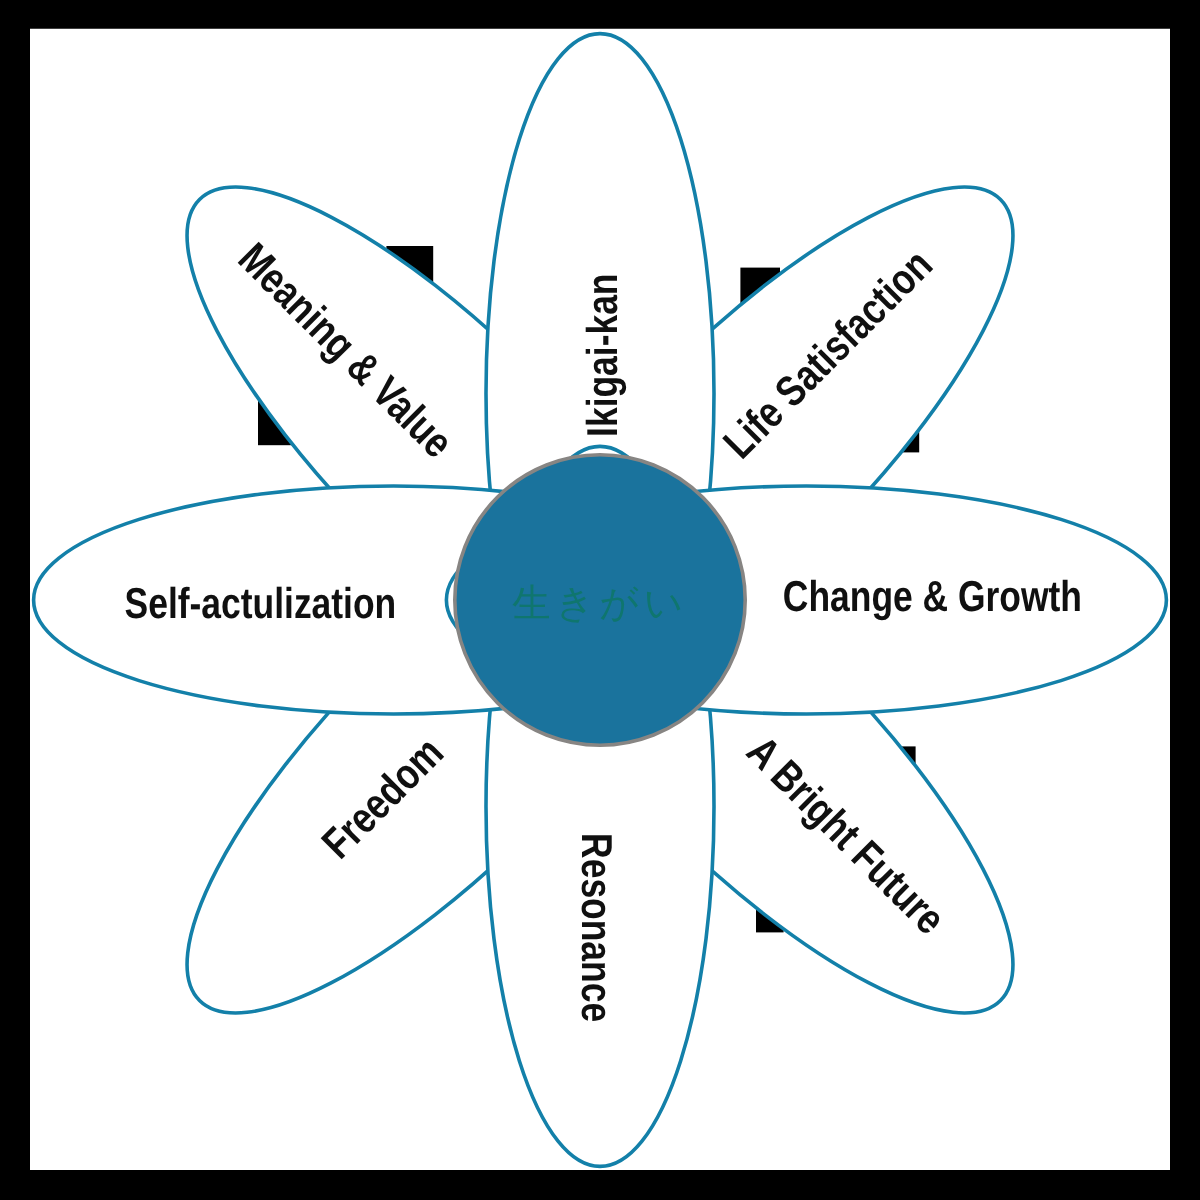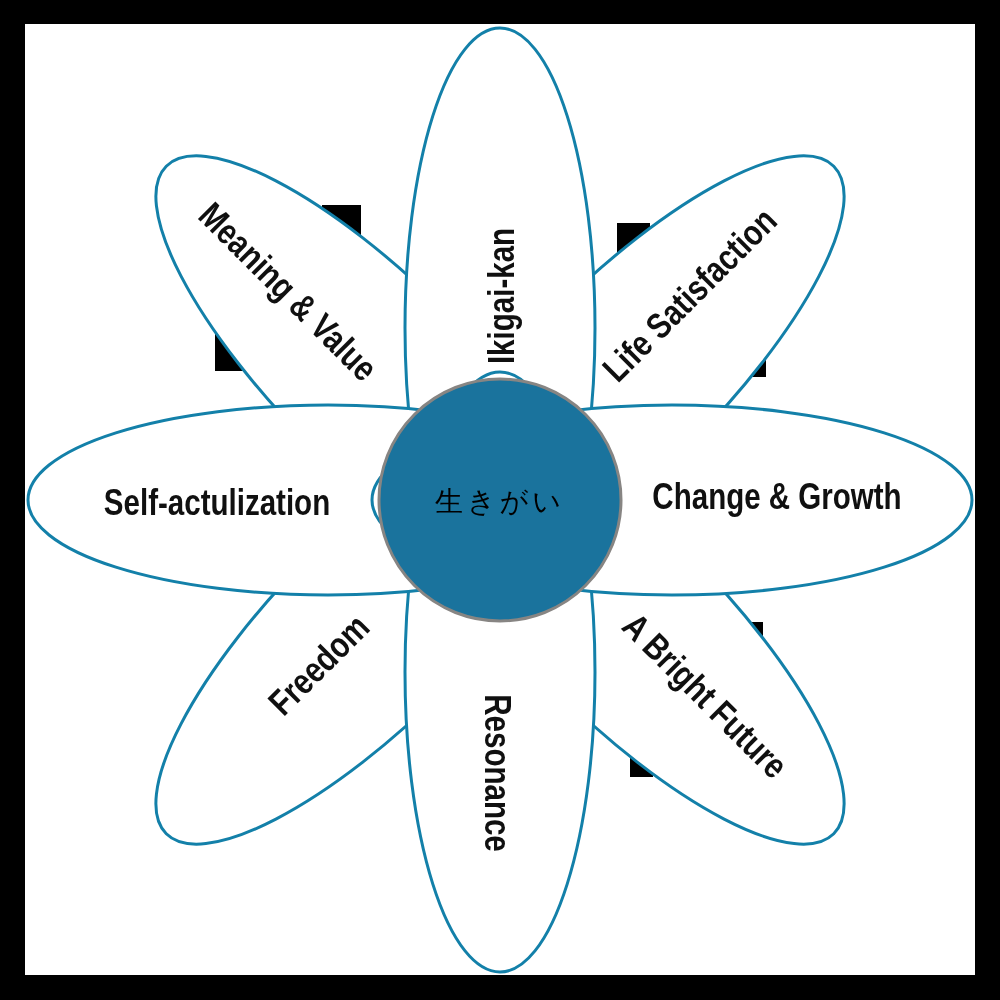--- a/index.html
+++ b/index.html
@@ -11,21 +11,21 @@
   .petal-label{
     position:absolute;
     font-size:36px;font-weight:600;color:#101010;
     white-space:nowrap;line-height:1;
     transform:translate(-50%,-50%) rotate(var(--rot,0deg)) scaleX(0.82);
   }
   .center-label{
     position:absolute;left:500px;top:502px;
     transform:translate(-50%,-50%);
     font-family:"DejaVu Serif","Liberation Serif",serif;
-    font-size:28px;color:#000000;letter-spacing:4px;white-space:nowrap;line-height:1;
+    font-size:32px;color:#0f766e;letter-spacing:4px;white-space:nowrap;line-height:1;
   }
   .frame{
     position:absolute;inset:0;box-sizing:border-box;pointer-events:none;
     border-style:solid;border-color:#000;
     border-width:24px 25px 25px 25px;
   }
 </style>
 </head>
 <body>
 

